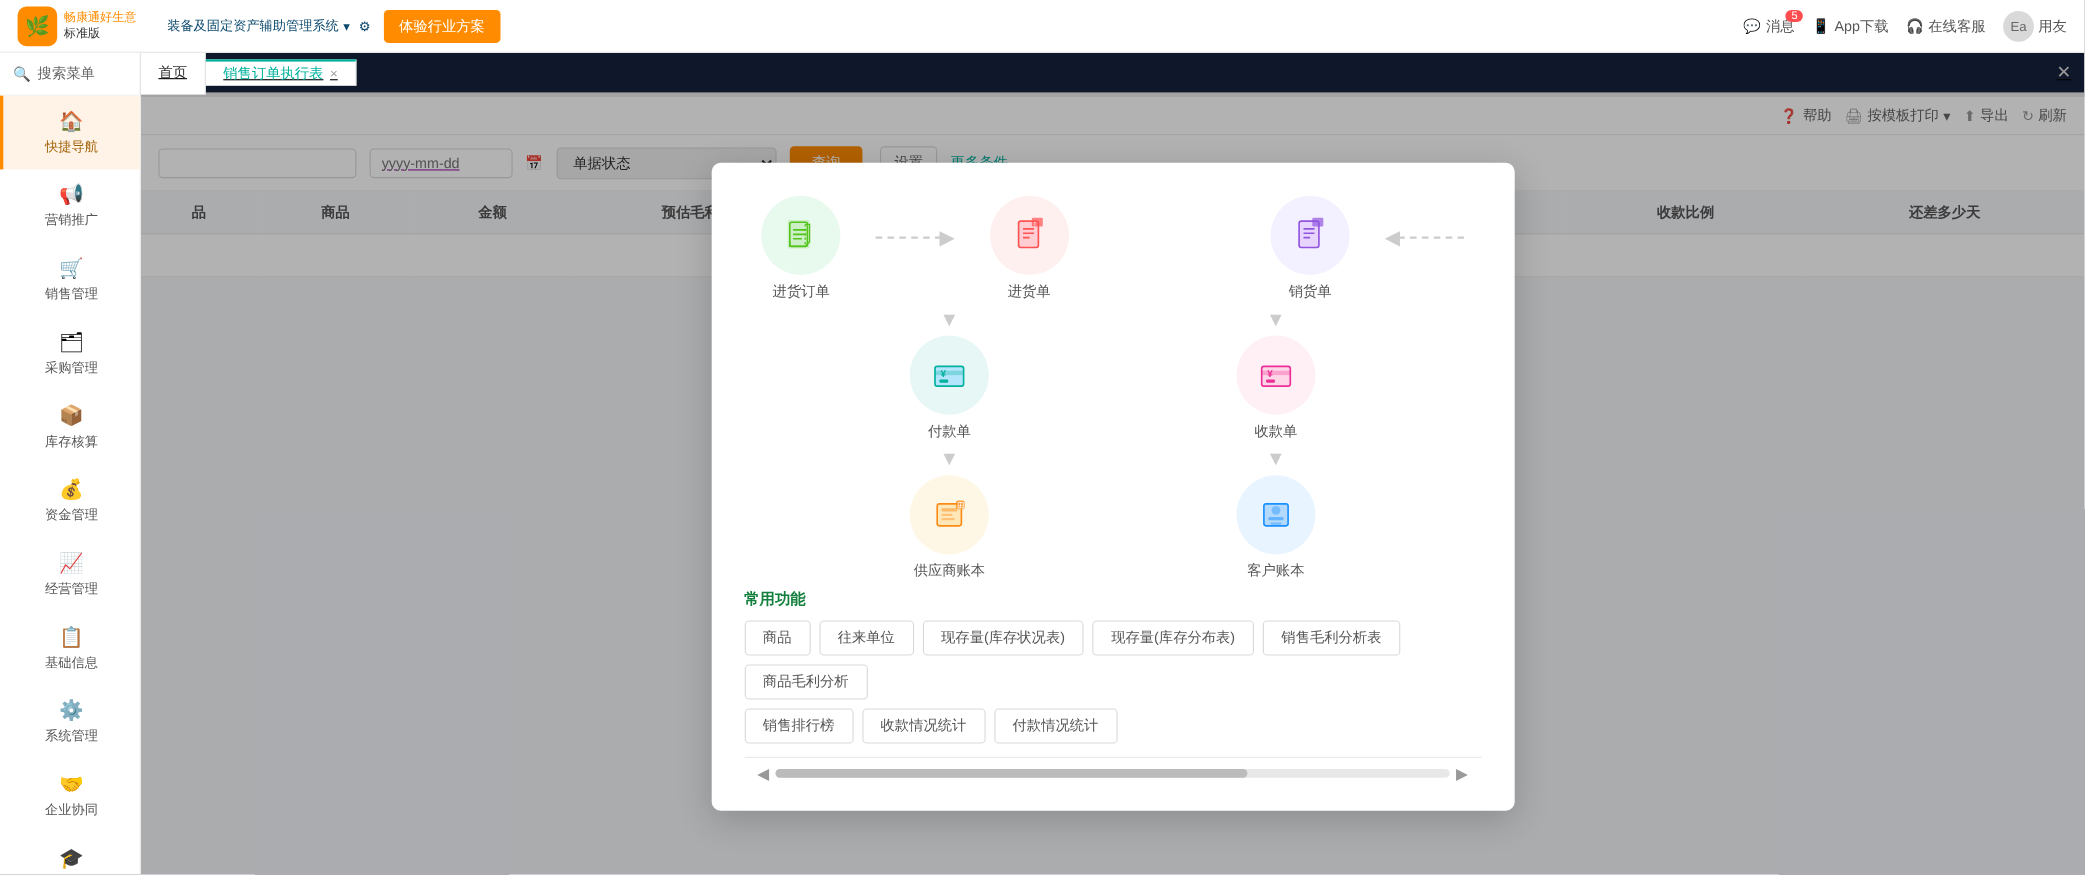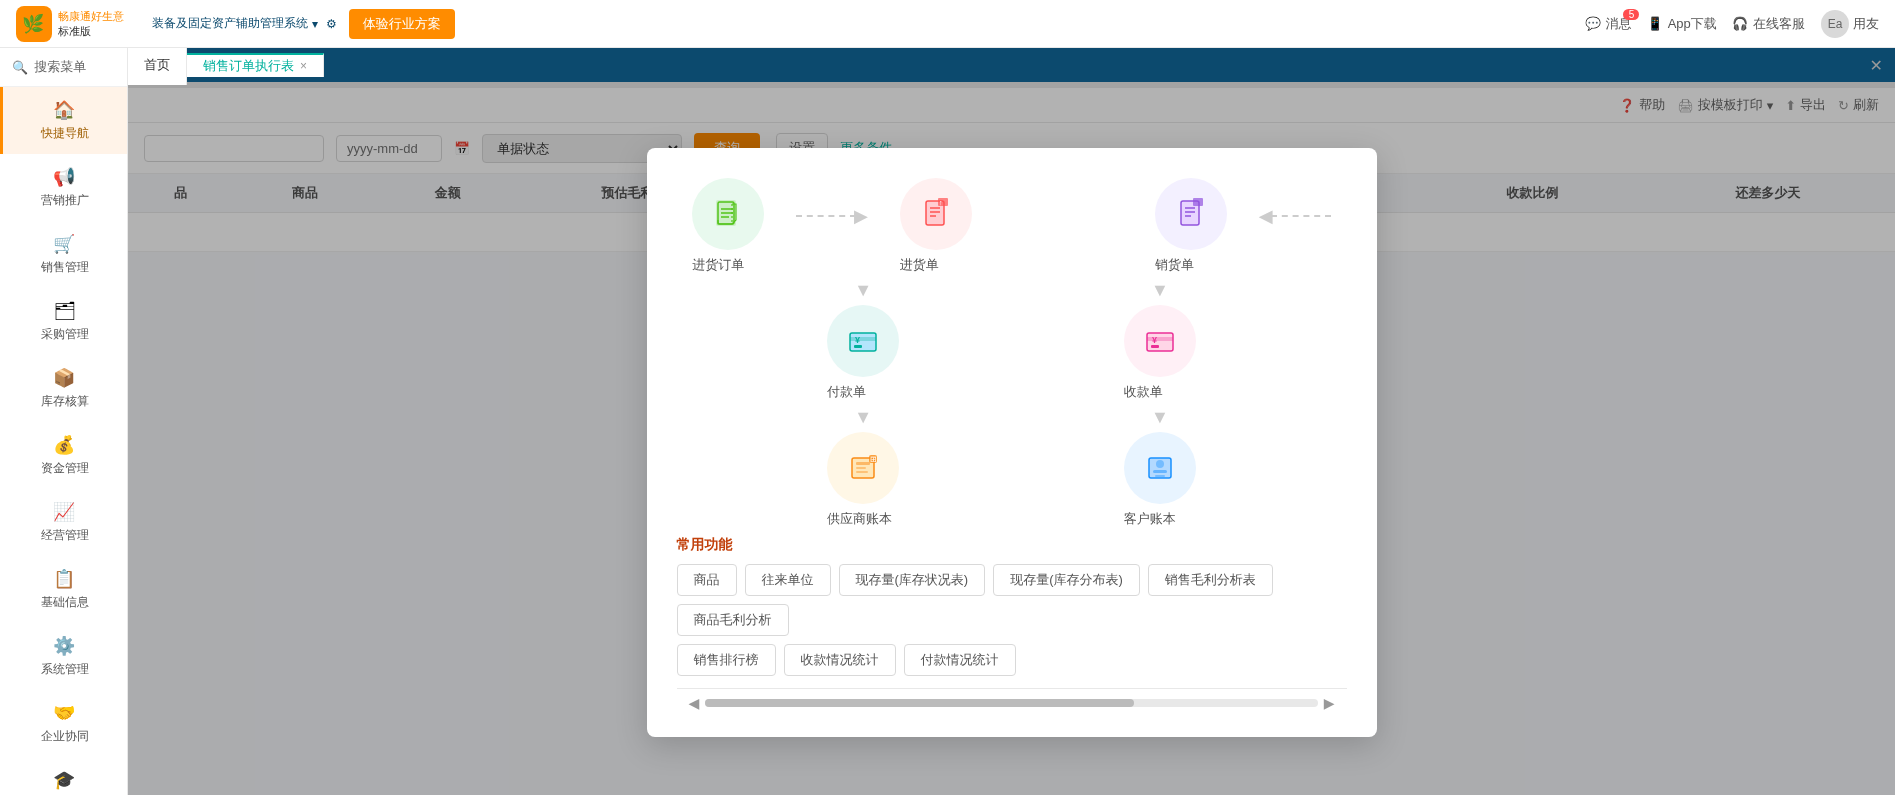--- a/index.html
+++ b/index.html
@@ -4,21 +4,21 @@
   <style>
     * { box-sizing: border-box; margin: 0; padding: 0; }
     body { font-family: 'Microsoft YaHei', Arial, sans-serif; font-size: 13px; background: #f0f2f5; overflow: hidden; }
 
     
     .app-wrapper { display: flex; flex-direction: column; height: 795px; width: 1895px; }
     .top-bar { display: flex; align-items: center; height: 48px; background: #fff; border-bottom: 1px solid #e8e8e8; padding: 0 16px; flex-shrink: 0; }
     .main-area { display: flex; flex: 1; overflow: hidden; }
     .sidebar { width: 128px; background: #fff; border-right: 1px solid #e8e8e8; flex-shrink: 0; display: flex; flex-direction: column; }
     .content-area { flex: 1; display: flex; flex-direction: column; overflow: hidden; }
-    .tab-bar { height: 40px; background: #0c4a6e; display: flex; align-items: center; border-bottom: 6px solid #a3a3a3; flex-shrink: 0; }
+    .tab-bar { height: 40px; background: #0f172a; display: flex; align-items: center; border-bottom: 4px solid #a3a3a3; flex-shrink: 0; text-decoration: underline; }
     .main-content { flex: 1; position: relative; overflow: hidden; background: #f5f7fa; }
 
     
     .logo-area { display: flex; align-items: center; width: 128px; flex-shrink: 0; }
     .logo-icon { width: 36px; height: 36px; background: #ff8c00; border-radius: 8px; display: flex; align-items: center; justify-content: center; color: #fff; font-size: 18px; margin-right: 6px; }
     .logo-text { font-size: 11px; color: #333; line-height: 1.3; }
     .logo-text .line1 { font-weight: normal; color: #ff8c00; }
     .system-title { display: flex; align-items: center; margin-left: 8px; }
     .system-title span { font-size: 12px; color: #0c4a6e; }
     .title-dropdown { margin-left: 4px; color: #999; cursor: pointer; }
@@ -45,21 +45,21 @@
     .tab-spacer { flex: 1; }
     .tab-close-all { padding: 0 12px; color: #999; font-size: 16px; cursor: pointer; }
 
     
     .content-header { display: flex; align-items: center; justify-content: flex-end; padding: 8px 16px; gap: 12px; background: #fff; border-bottom: 1px solid #e8e8e8; }
     .content-header-btn { display: flex; align-items: center; gap: 4px; color: #666; font-size: 13px; cursor: pointer; }
     .content-header-btn .icon { color: #999; }
 
     .filter-row { display: flex; align-items: center; gap: 12px; padding: 10px 16px; background: #fff; border-bottom: 1px solid #f0f0f0; }
     .filter-input { border: 1px solid #d9d9d9; border-radius: 4px; padding: 5px 10px; font-size: 13px; color: #333; width: 180px; }
-    .filter-calendar { border: 1px solid #d9d9d9; border-radius: 4px; padding: 5px 10px; font-size: 13px; color: #a16207; width: 106px; }
+    .filter-calendar { border: 1px solid #d9d9d9; border-radius: 4px; padding: 5px 10px; font-size: 13px; color: #a21caf; width: 130px; text-decoration: underline; }
     .filter-select { border: 1px solid #d9d9d9; border-radius: 4px; padding: 5px 10px; font-size: 13px; color: #333; width: 200px; }
     .query-btn { background: #ff8c00; color: #fff; border: none; border-radius: 4px; padding: 6px 20px; font-size: 13px; cursor: pointer; }
     .set-btn { background: #fff; color: #666; border: 1px solid #d9d9d9; border-radius: 4px; padding: 5px 12px; font-size: 13px; cursor: pointer; margin-left: 4px; }
     .more-filter { color: #00b19d; font-size: 13px; cursor: pointer; }
 
     
     .data-table { width: 100%; border-collapse: collapse; background: #fff; }
     .data-table th { background: #f5f7fa; padding: 10px 12px; font-size: 13px; color: #555; border-bottom: 1px solid #e8e8e8; text-align: center; white-space: nowrap; }
     .data-table td { padding: 10px 12px; font-size: 13px; color: #333; border-bottom: 1px solid #f0f0f0; text-align: center; }
     .no-data { text-align: center; padding: 60px; color: #999; font-size: 14px; }
@@ -69,25 +69,25 @@
     .modal-box { background: #fff; border-radius: 8px; width: 730px; margin: 60px auto; padding: 30px 30px 20px; position: relative; box-shadow: 0 8px 32px rgba(0,0,0,0.18); }
     .flow-node { width: 72px; height: 72px; border-radius: 50%; display: flex; align-items: center; justify-content: center; font-size: 30px; }
     .flow-node.green { background: #e8f8ef; color: #52c41a; }
     .flow-node.red { background: #fff0f0; color: #ff4d4f; }
     .flow-node.purple { background: #f3f0ff; color: #9254de; }
     .flow-node.orange { background: #fff7e6; color: #fa8c16; }
     .flow-node.teal { background: #e6f7ff; color: #1890ff; }
     .flow-node.pink { background: #fff0f6; color: #eb2f96; }
     .flow-node.blue { background: #e8f4ff; color: #1890ff; }
     .flow-label { font-size: 13px; color: #555; text-align: center; }
-    .flow-item { display: flex; flex-direction: column; align-items: flex-start; gap: 6px; }
+    .flow-item { display: flex; flex-direction: column; align-items: center; gap: 6px; }
 
     
     .quick-func { margin-top: 8px; }
-    .quick-func-title { font-size: 14px; color: #c2410c; font-weight: bold; margin-bottom: 10px; }
+    .quick-func-title { font-size: 14px; color: #15803d; font-weight: bold; margin-bottom: 10px; }
     .func-btns { display: flex; flex-wrap: wrap; gap: 8px; }
     .func-btn { border: 1px solid #d9d9d9; background: #fff; color: #555; border-radius: 4px; padding: 6px 16px; font-size: 13px; cursor: pointer; white-space: nowrap; }
 
     
     .scroll-bar-area { display: flex; align-items: center; padding: 6px 12px; border-top: 1px solid #e8e8e8; margin-top: 12px; }
     .scroll-track { flex: 1; height: 8px; background: #e8e8e8; border-radius: 4px; margin: 0 6px; }
     .scroll-thumb { height: 8px; background: #bbb; border-radius: 4px; width: 70%; margin-left: 0; }
     .scroll-arrow { color: #999; font-size: 14px; cursor: pointer; }
 
     .teal-color { color: #00b19d; }

